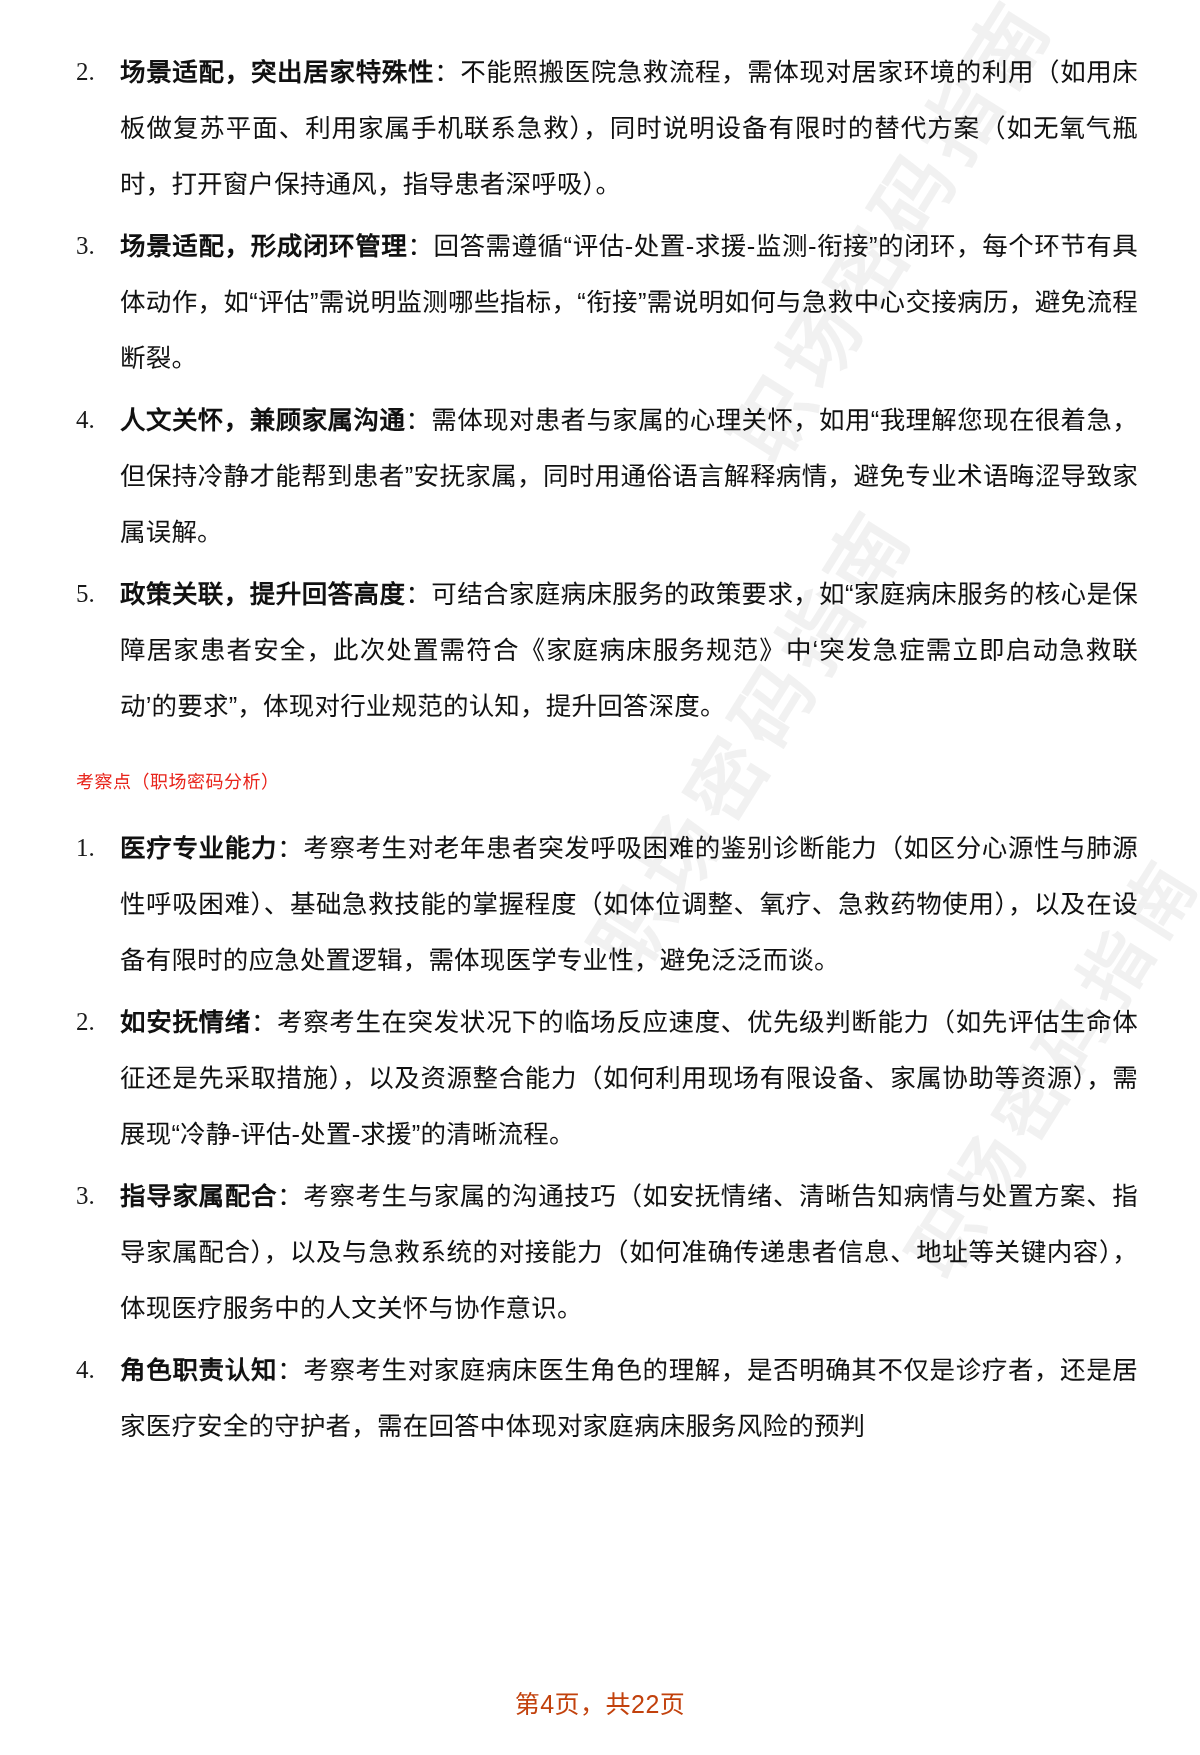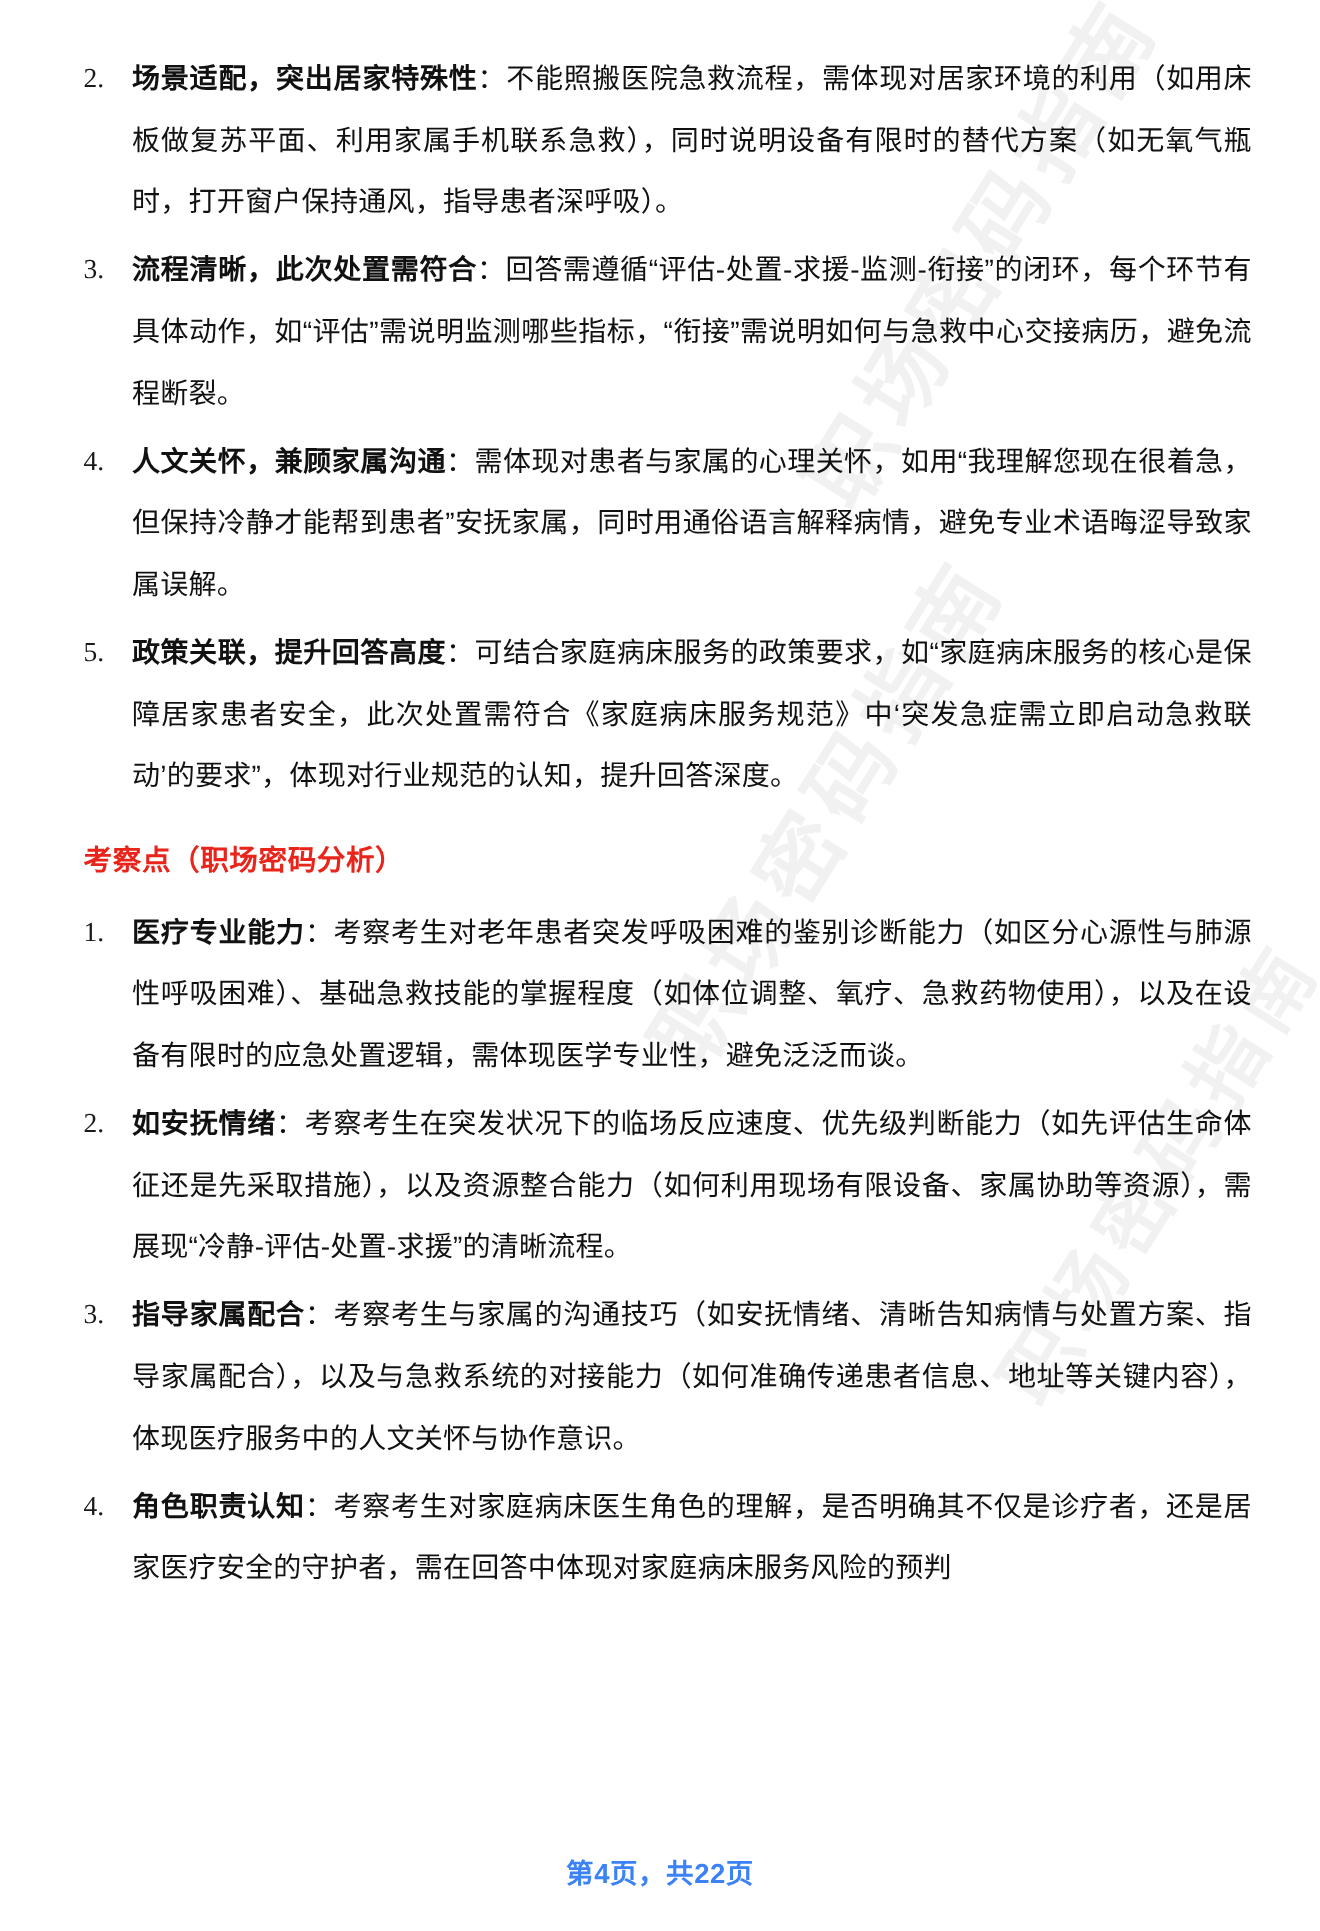--- a/index.html
+++ b/index.html
@@ -79,61 +79,60 @@
     letter-spacing: 0.2px;
     color: #111111;
   }
   .li .body .lead {
     font-weight: 700;
     letter-spacing: 0.3px;
   }
 
   
   .section-heading {
-    font-size: 26px;
-    font-weight: 700;
+    font-size: 18px;
+    font-weight: 400;
     line-height: 56px;
     letter-spacing: 0.5px;
     margin: 20px 0 10px 14px;
   }
 
   
   .footer {
     position: absolute;
     left: 0;
     right: 0;
     bottom: 34px;
     text-align: center;
     font-size: 25px;
     line-height: 34px;
-    color: #3b82f6;
+    color: #c2410c;
     letter-spacing: 0.5px;
     z-index: 2;
-    font-weight: bold;
   }
 </style>
 </head>
 <body>
 
 <div class="watermark-layer">
   <div class="wm wm-1">职场密码指南</div>
   <div class="wm wm-2">职场密码指南</div>
   <div class="wm wm-3">职场密码指南</div>
 </div>
 
 <div class="page">
 
   <ol class="list">
     <li class="li">
       <span class="marker">2.</span>
       <div class="body"><span class="lead">场景适配，突出居家特殊性</span><span>：不能照搬医院急救流程，需体现对居家环境的利用（如用床板做复苏平面、利用家属手机联系急救），同时说明设备有限时的替代方案（如无氧气瓶时，打开窗户保持通风，指导患者深呼吸）。</span></div>
     </li>
     <li class="li">
       <span class="marker">3.</span>
-      <div class="body"><span class="lead">流程清晰，此次处置需符合</span><span>：回答需遵循“评估-处置-求援-监测-衔接”的闭环，每个环节有具体动作，如“评估”需说明监测哪些指标，“衔接”需说明如何与急救中心交接病历，避免流程断裂。</span></div>
+      <div class="body"><span class="lead">场景适配，形成闭环管理</span><span>：回答需遵循“评估-处置-求援-监测-衔接”的闭环，每个环节有具体动作，如“评估”需说明监测哪些指标，“衔接”需说明如何与急救中心交接病历，避免流程断裂。</span></div>
     </li>
     <li class="li">
       <span class="marker">4.</span>
       <div class="body"><span class="lead">人文关怀，兼顾家属沟通</span><span>：需体现对患者与家属的心理关怀，如用“我理解您现在很着急，但保持冷静才能帮到患者”安抚家属，同时用通俗语言解释病情，避免专业术语晦涩导致家属误解。</span></div>
     </li>
     <li class="li">
       <span class="marker">5.</span>
       <div class="body"><span class="lead">政策关联，提升回答高度</span><span>：可结合家庭病床服务的政策要求，如“家庭病床服务的核心是保障居家患者安全，此次处置需符合《家庭病床服务规范》中‘突发急症需立即启动急救联动’的要求”，体现对行业规范的认知，提升回答深度。</span></div>
     </li>
   </ol>

